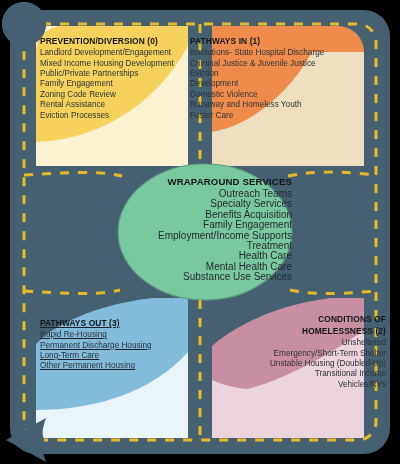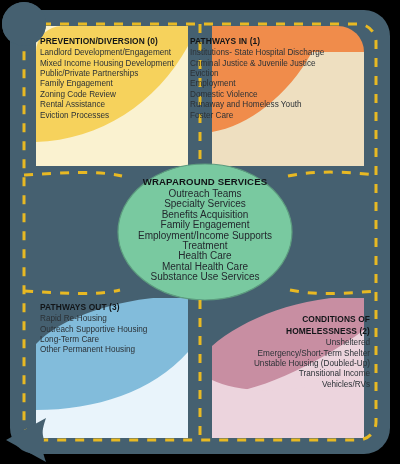--- a/index.html
+++ b/index.html
@@ -49,30 +49,30 @@
     line-height: 10.4px;
     color: #2b3136;
     white-space: nowrap;
   }
   .align-left { text-align: left; }
   .align-right { text-align: right; }
 
   
   #block-prevention { left: 40px; top: 36px; width: 170px; }
   #block-pathways-in { left: 190px; top: 36px; width: 180px; text-align: left; }
-  #block-pathways-out { left: 40px; top: 302px; width: 170px; }
-  #block-conditions { left: 190px; top: 314px; width: 180px; text-align: right; }
+  #block-pathways-out { left: 40px; top: 318px; width: 170px; text-decoration: underline; }
+  #block-conditions { left: 206px; top: 314px; width: 180px; text-align: right; }
 
   
   #block-center {
     position: absolute;
     left: 118px;
     top: 176px;
     width: 174px;
-    text-align: center;
+    text-align: right;
     color: #1b2024;
   }
   .center-title {
     font-weight: bold;
     font-size: 9.6px;
     letter-spacing: 0.15px;
     line-height: 12px;
     margin: 0 0 1px 0;
     color: #111417;
     white-space: nowrap;
@@ -179,30 +179,30 @@
       <div class="quad-item">Zoning Code Review</div>
       <div class="quad-item">Rental Assistance</div>
       <div class="quad-item">Eviction Processes</div>
     </div>
 
     <div class="quad-block align-right" id="block-pathways-in">
       <div class="quad-title">PATHWAYS IN (1)</div>
       <div class="quad-item">Institutions- State Hospital Discharge</div>
       <div class="quad-item">Criminal Justice &amp; Juvenile Justice</div>
       <div class="quad-item">Eviction</div>
-      <div class="quad-item">Employment</div>
+      <div class="quad-item">Development</div>
       <div class="quad-item">Domestic Violence</div>
       <div class="quad-item">Runaway and Homeless Youth</div>
       <div class="quad-item">Foster Care</div>
     </div>
 
     <div class="quad-block align-left" id="block-pathways-out">
       <div class="quad-title">PATHWAYS OUT (3)</div>
       <div class="quad-item">Rapid Re-Housing</div>
-      <div class="quad-item">Outreach Supportive Housing</div>
+      <div class="quad-item">Permanent Discharge Housing</div>
       <div class="quad-item">Long-Term Care</div>
       <div class="quad-item">Other Permanent Housing</div>
     </div>
 
     <div class="quad-block align-right" id="block-conditions">
       <div class="quad-title">CONDITIONS OF</div>
       <div class="quad-title">HOMELESSNESS (2)</div>
       <div class="quad-item">Unsheltered</div>
       <div class="quad-item">Emergency/Short-Term Shelter</div>
       <div class="quad-item">Unstable Housing (Doubled-Up)</div>

